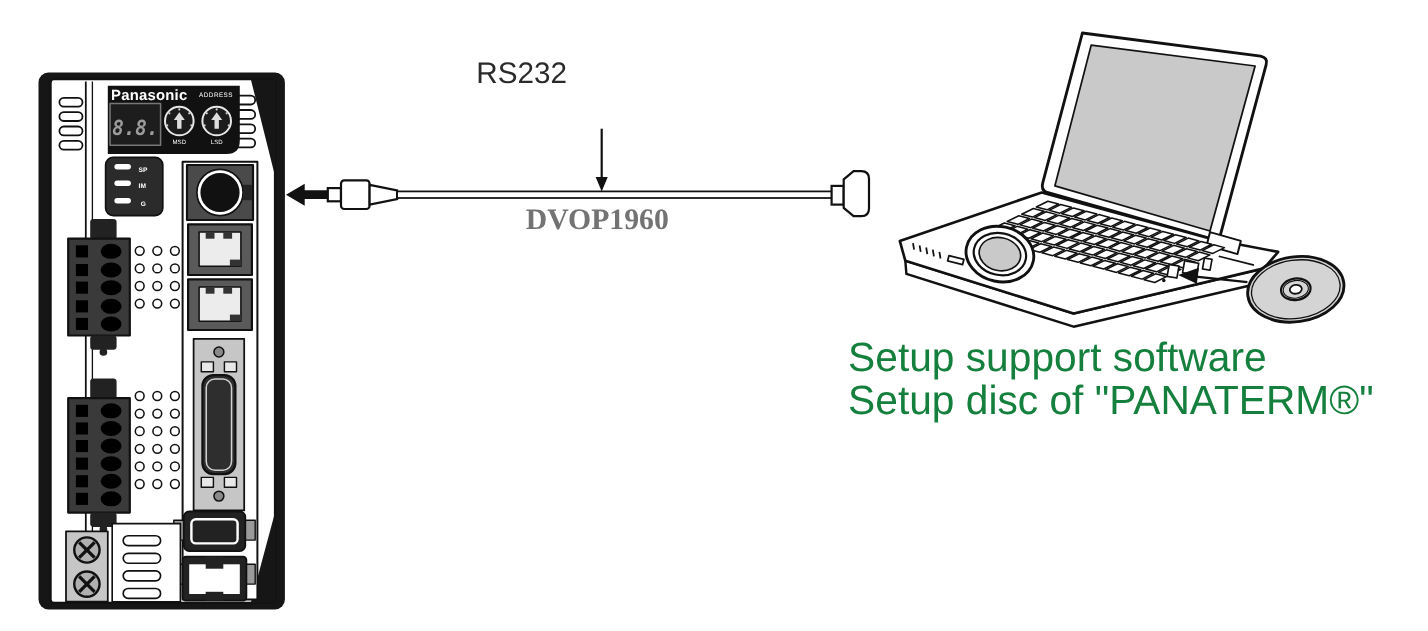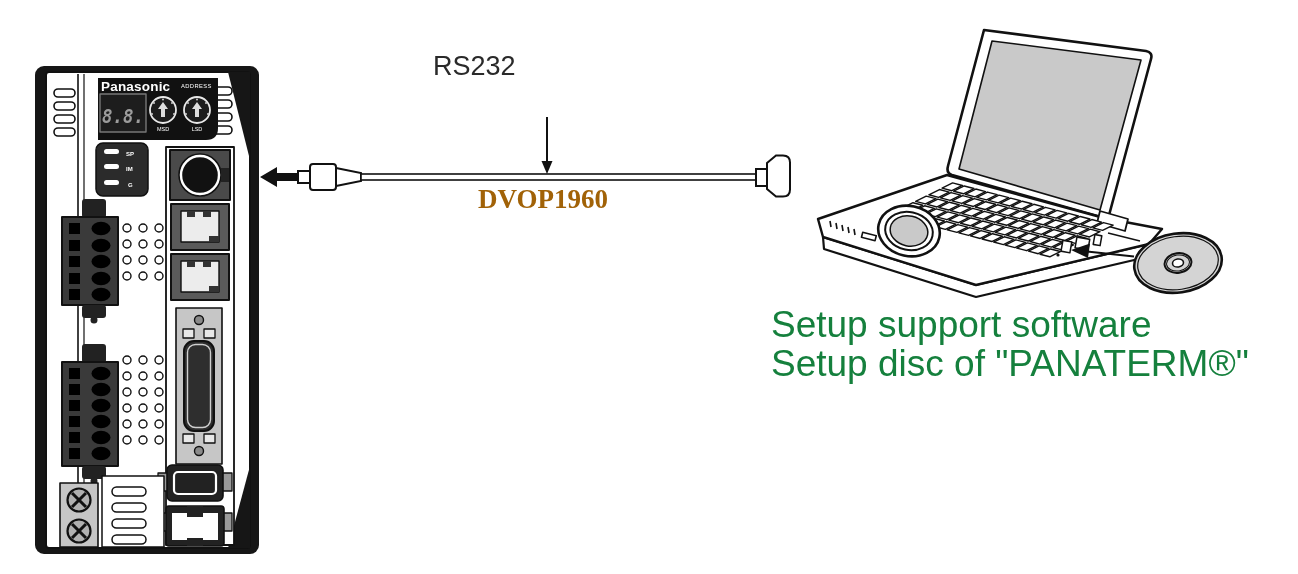--- a/index.html
+++ b/index.html
@@ -4,21 +4,21 @@
 <style>
   html,body{margin:0;padding:0;background:#ffffff;}
   #stage{position:relative;width:1298px;height:574px;background:#ffffff;overflow:hidden;
          font-family:"Liberation Sans",sans-serif;color:#1a1a1a;}
   #stage svg{position:absolute;left:0;top:0;}
   .txt{position:absolute;white-space:nowrap;}
   .cable-name{left:433px;top:50px;width:240px;text-align:left;
               font-size:27px;line-height:33px;color:#2a2a2a;}
   .cable-model{left:443px;top:184px;width:200px;text-align:center;
                font-family:"Liberation Serif","DejaVu Serif",serif;
-               font-weight:bold;font-size:27px;color:#a16207;}
+               font-weight:bold;font-size:27px;color:#737373;}
   .caption{left:771px;top:305px;font-size:37px;line-height:39px;color:#15803d;}
   svg text{font-family:"Liberation Sans",sans-serif;}
   .seg{font-family:"DejaVu Sans Mono",monospace;font-style:italic;font-weight:bold;}
 </style>
 </head>
 <body>
 
 <div id="stage">
 
 <svg width="1298" height="574" viewBox="0 0 1298 574">

